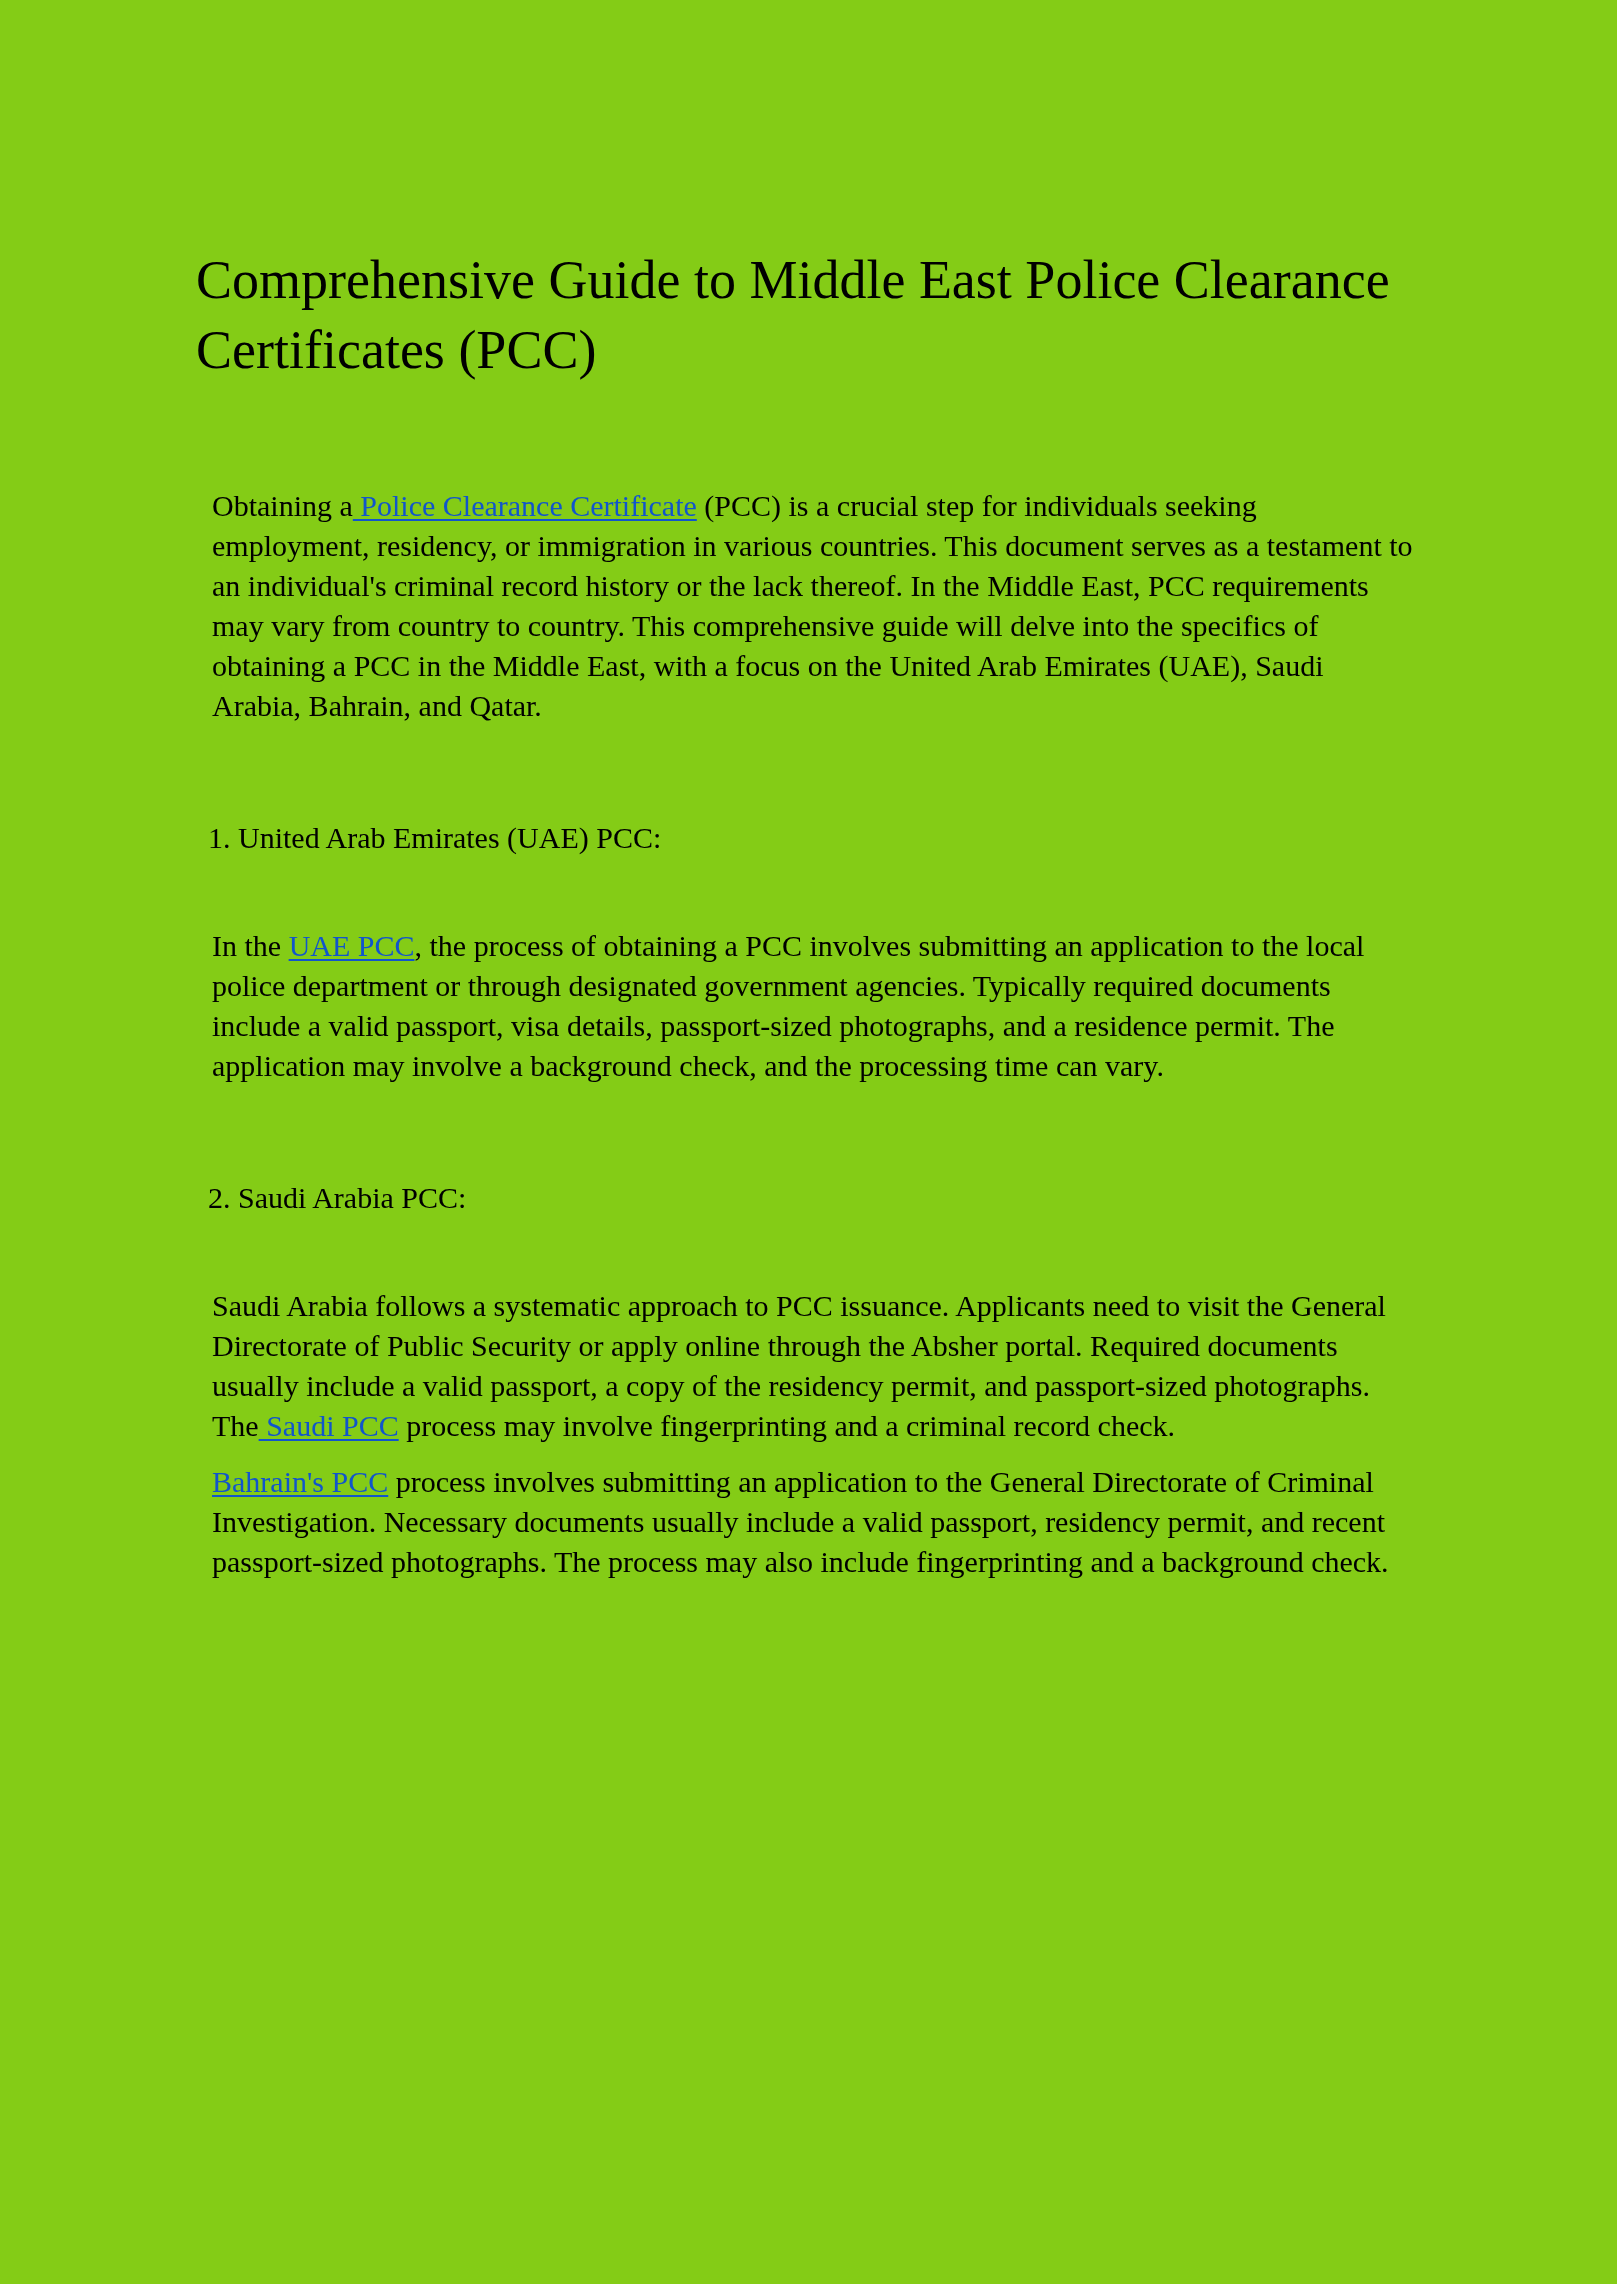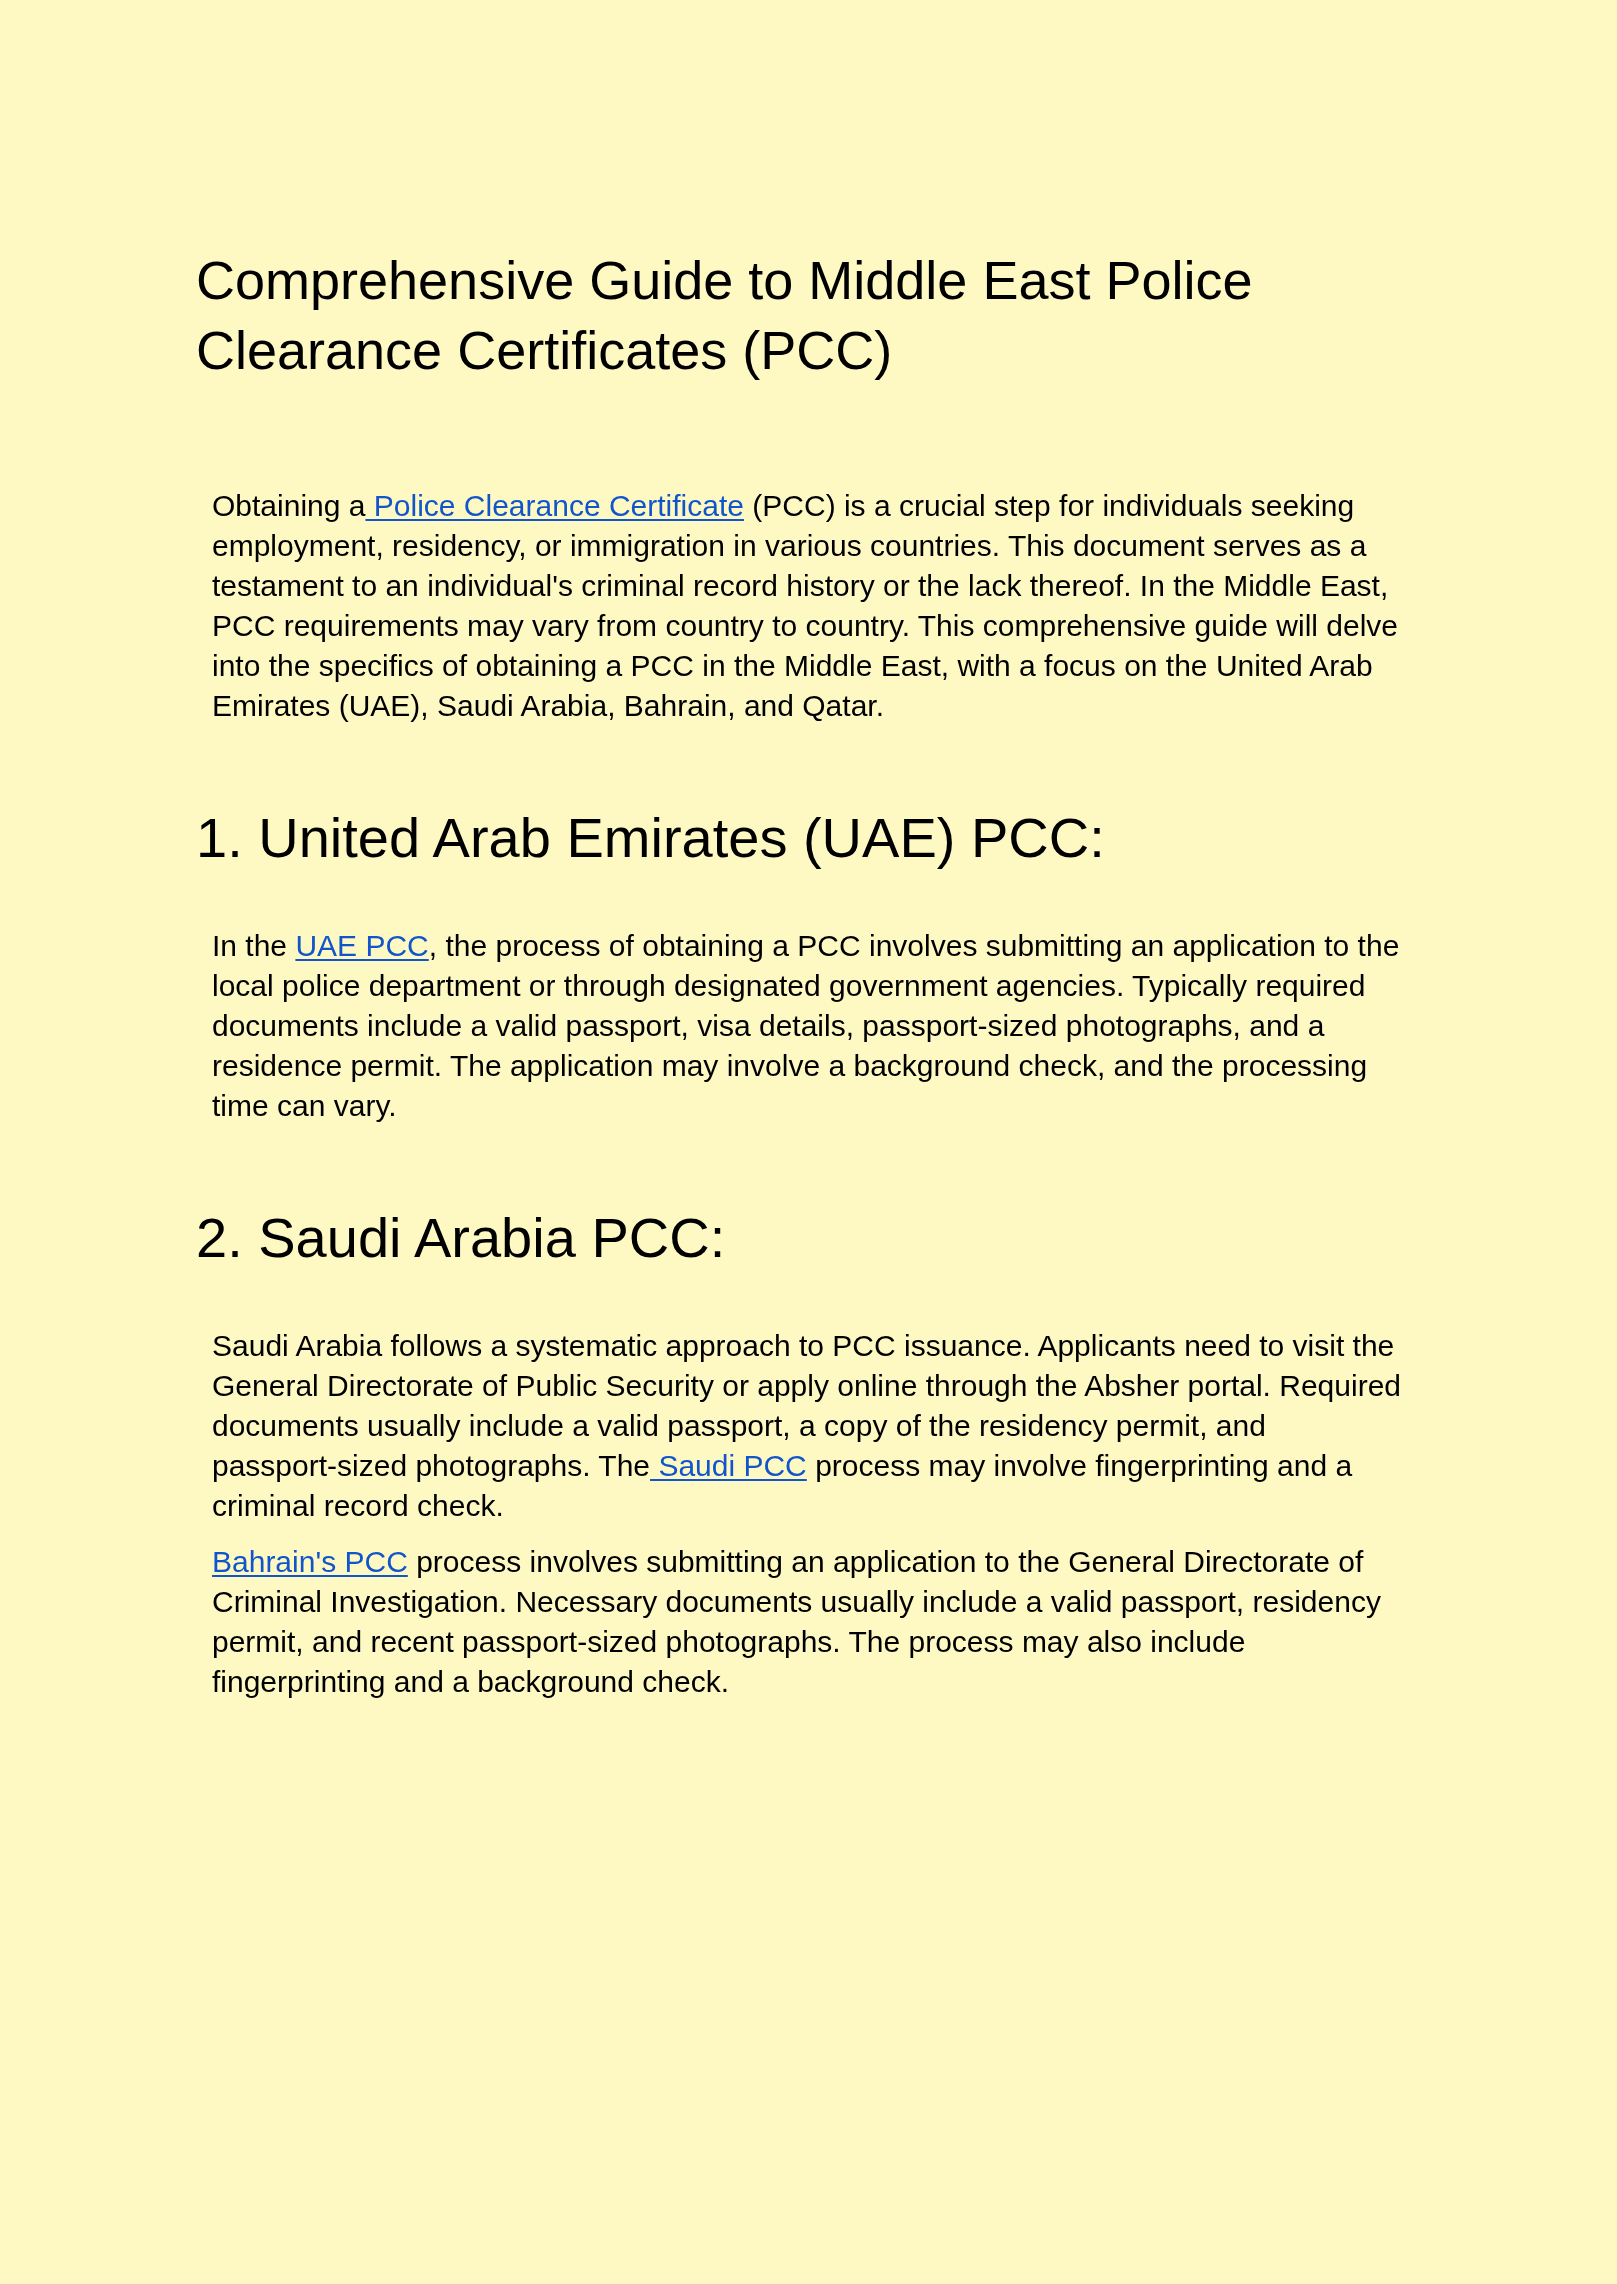--- a/index.html
+++ b/index.html
@@ -4,41 +4,41 @@
 <style>
   html, body {
     margin: 0;
     padding: 0;
     background: #ffffff;
   }
   .page {
     position: relative;
     width: 1617px;
     height: 2284px;
-    background: #fef9c3;
+    background: #84cc16;
     box-sizing: border-box;
     padding: 245px 185px 0 196px;
-    font-family: Liberation Sans, sans-serif;
+    font-family: Liberation Serif, serif;
     color: #000000;
     overflow: hidden;
   }
   .doc-title {
     margin: 0;
     font-size: 54px;
     line-height: 70px;
     font-weight: 400;
     color: #000000;
     letter-spacing: 0;
   }
   .section-heading {
-    font-size: 56px;
+    font-size: 30px;
     line-height: 56px;
     font-weight: 400;
     color: #000000;
-    margin: 84px 0 60px 0;
+    margin: 84px 0 60px 12px;
     letter-spacing: 0;
   }
   .para {
     margin: 16px;
     font-size: 30px;
     line-height: 40px;
     color: #000000;
     letter-spacing: 0;
   }
   .para.intro {

